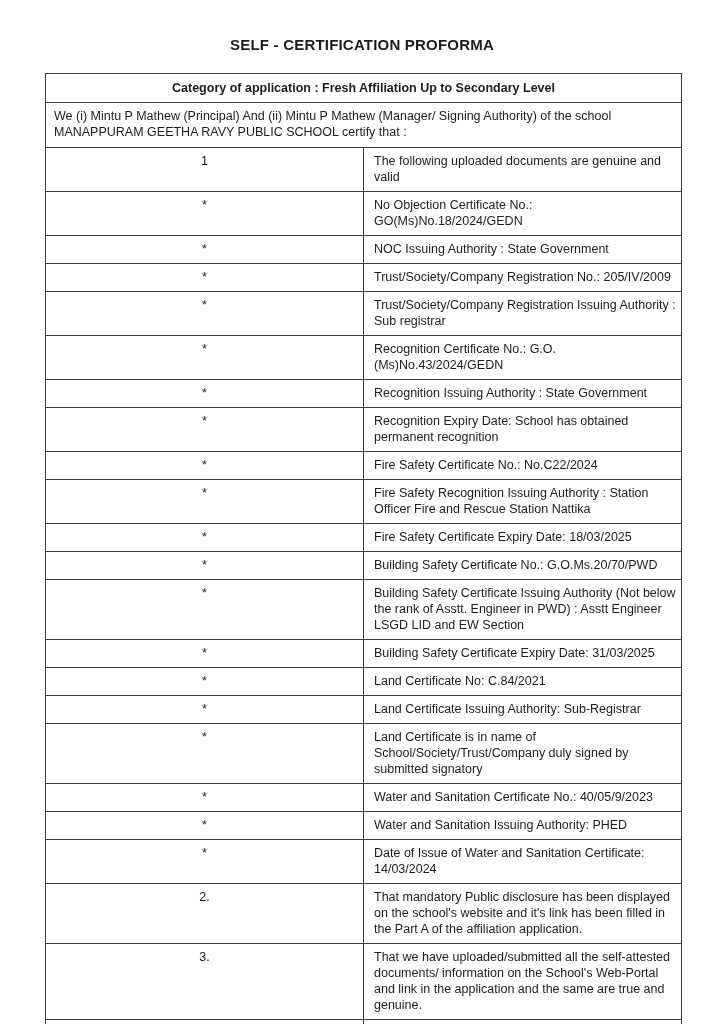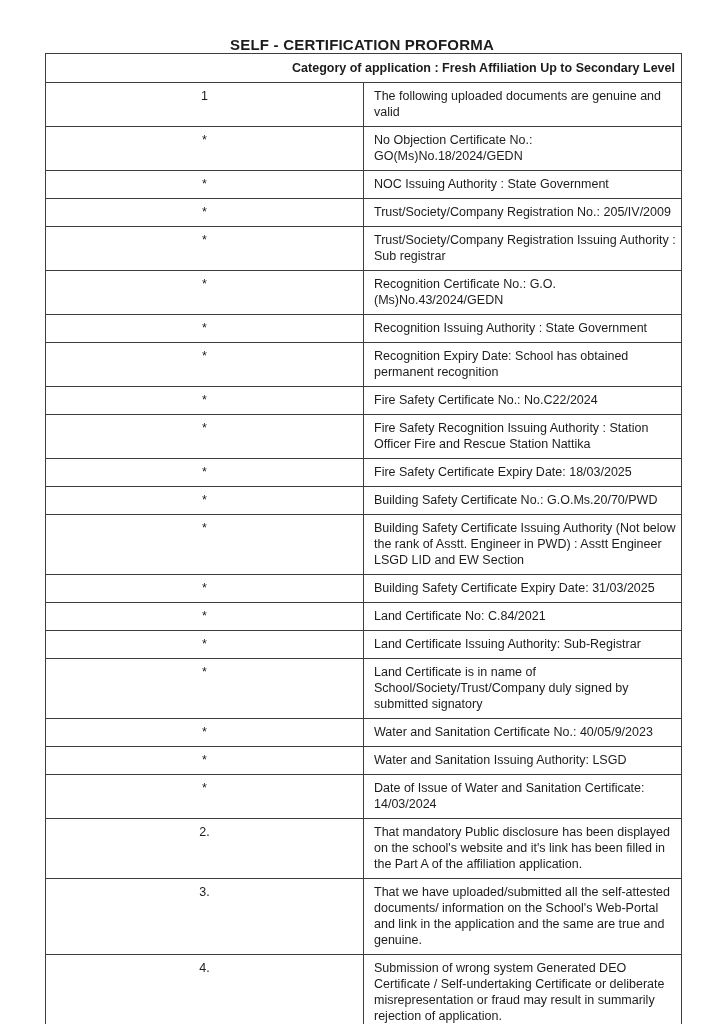--- a/index.html
+++ b/index.html
@@ -10,38 +10,38 @@
     font-family: "Liberation Sans", sans-serif;
     color: #1c1c1c;
     position: relative;
     overflow: hidden;
   }
   .page { padding-top: 36px; }
   .page-title {
     text-align: center;
     font-size: 15px;
     font-weight: bold;
-    margin-bottom: 0;
+    margin-bottom: 20px;
     letter-spacing: 0.2px;
   }
   table.cert-table {
     border-collapse: collapse;
     width: 637px;
     margin-left: 45px;
     table-layout: fixed;
   }
   table.cert-table td {
     border: 1px solid #3d3d3d;
     font-size: 12.5px;
     line-height: 1.28;
     vertical-align: top;
   }
   td.category-cell {
     font-weight: bold;
-    text-align: right;
+    text-align: center;
     font-size: 13px;
     padding: 6px 6px;
   }
   td.intro-cell { padding: 5px 8px 7px 8px; }
   td.no-cell {
     width: 31px;
     text-align: center;
     padding: 5px 2px;
   }
   td.text-cell { padding: 5px 0 6px 10px; }
@@ -50,20 +50,26 @@
 <body>
 
 <div class="page">
 
   <div class="page-title">SELF - CERTIFICATION PROFORMA</div>
 
   <table class="cert-table">
     <tbody>
       <tr>
         <td colspan="2" class="category-cell">Category of application : Fresh Affiliation Up to Secondary Level</td>
+      </tr>
+      <tr>
+        <td colspan="2" class="intro-cell">
+          <span>We (i) Mintu P Mathew (Principal) And  (ii) Mintu P Mathew (Manager/ Signing Authority) of the school</span><br>
+          <span>MANAPPURAM GEETHA RAVY PUBLIC SCHOOL certify that :</span>
+        </td>
       </tr>
     </tbody>
     <tbody id="cert-rows">
         <tr>
           <td class="no-cell">1</td>
           <td class="text-cell">The following uploaded documents are genuine and valid</td>
         </tr>
         <tr>
           <td class="no-cell">*</td>
           <td class="text-cell">No Objection Certificate No.: GO(Ms)No.18/2024/GEDN</td>
@@ -127,21 +133,21 @@
         <tr>
           <td class="no-cell">*</td>
           <td class="text-cell">Land Certificate is in name of School/Society/Trust/Company duly signed by submitted signatory</td>
         </tr>
         <tr>
           <td class="no-cell">*</td>
           <td class="text-cell">Water and Sanitation Certificate No.: 40/05/9/2023</td>
         </tr>
         <tr>
           <td class="no-cell">*</td>
-          <td class="text-cell">Water and Sanitation Issuing Authority: LSGD</td>
+          <td class="text-cell">Water and Sanitation Issuing Authority: PHED</td>
         </tr>
         <tr>
           <td class="no-cell">*</td>
           <td class="text-cell">Date of Issue of Water and Sanitation Certificate: 14/03/2024</td>
         </tr>
         <tr>
           <td class="no-cell">2.</td>
           <td class="text-cell">That mandatory Public disclosure has been displayed on the school's website and it's link has been filled in the Part A of the affiliation application.</td>
         </tr>
         <tr>

